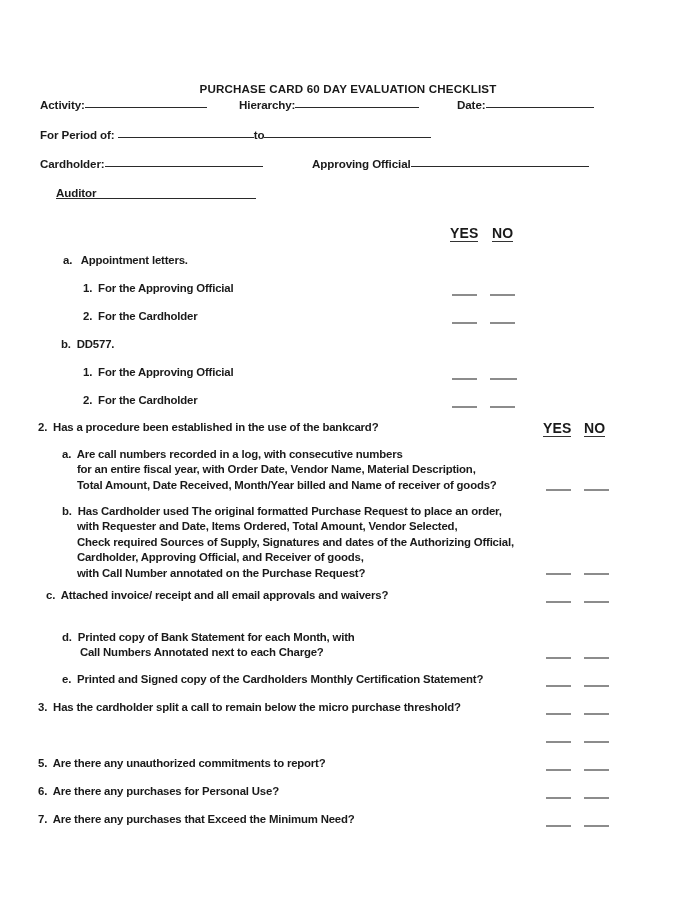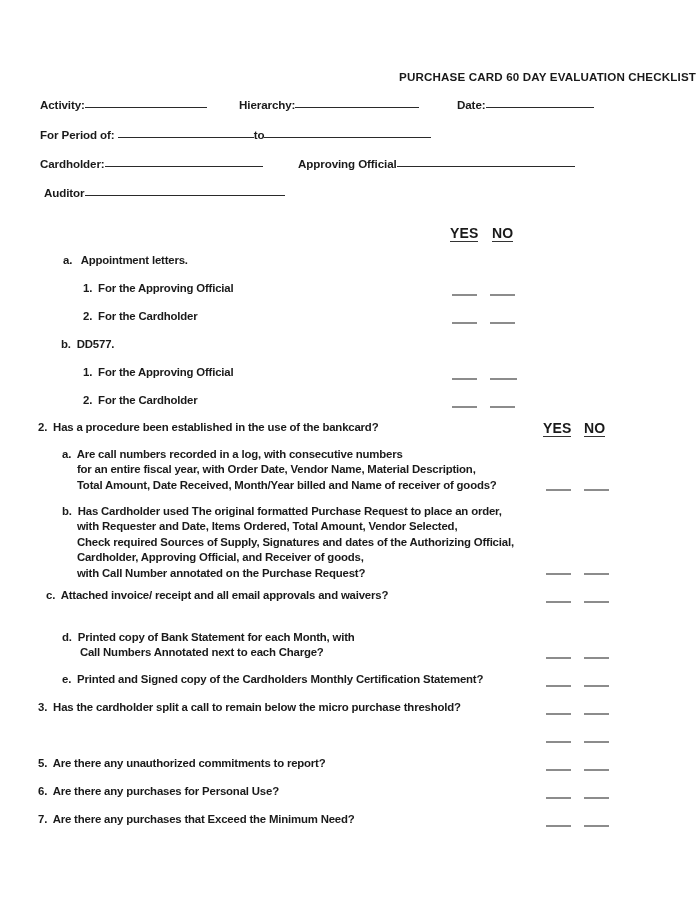--- a/index.html
+++ b/index.html
@@ -15,24 +15,24 @@
     position: relative;
     width: 696px;
     height: 900px;
     background: #ffffff;
     overflow: hidden;
   }
 
   
   #doc-title {
     position: absolute;
-    top: 70px;
+    top: 82px;
     left: 0;
     width: 696px;
-    text-align: right;
+    text-align: center;
     font-weight: bold;
     font-size: 11.6px;
     letter-spacing: 0.15px;
   }
 
   
   .form-row {
     position: absolute;
     left: 0;
     width: 696px;
@@ -114,28 +114,28 @@
       <span>Date:</span>
       <span class="rule" style="width:108px;"></span>
     </div>
   </div>
 
   <div class="form-row" style="top:157px;">
     <div class="field" style="left:40px;">
       <span>Cardholder:</span>
       <span class="rule" style="width:158px;"></span>
     </div>
-    <div class="field" style="left:298px;">
+    <div class="field" style="left:312px;">
       <span>Approving Official</span>
       <span class="rule" style="width:178px;"></span>
     </div>
   </div>
 
   <div class="form-row" style="top:186px;">
-    <div class="field" style="left:44px;">
+    <div class="field" style="left:56px;flex-direction:column;">
       <span>Auditor</span>
       <span class="rule" style="width:200px;"></span>
     </div>
   </div>
 
 
   <div class="yesno" style="top:225px; left:450px;">
     <span>YES</span>
   </div>
   <div class="yesno" style="top:225px; left:492px;">

